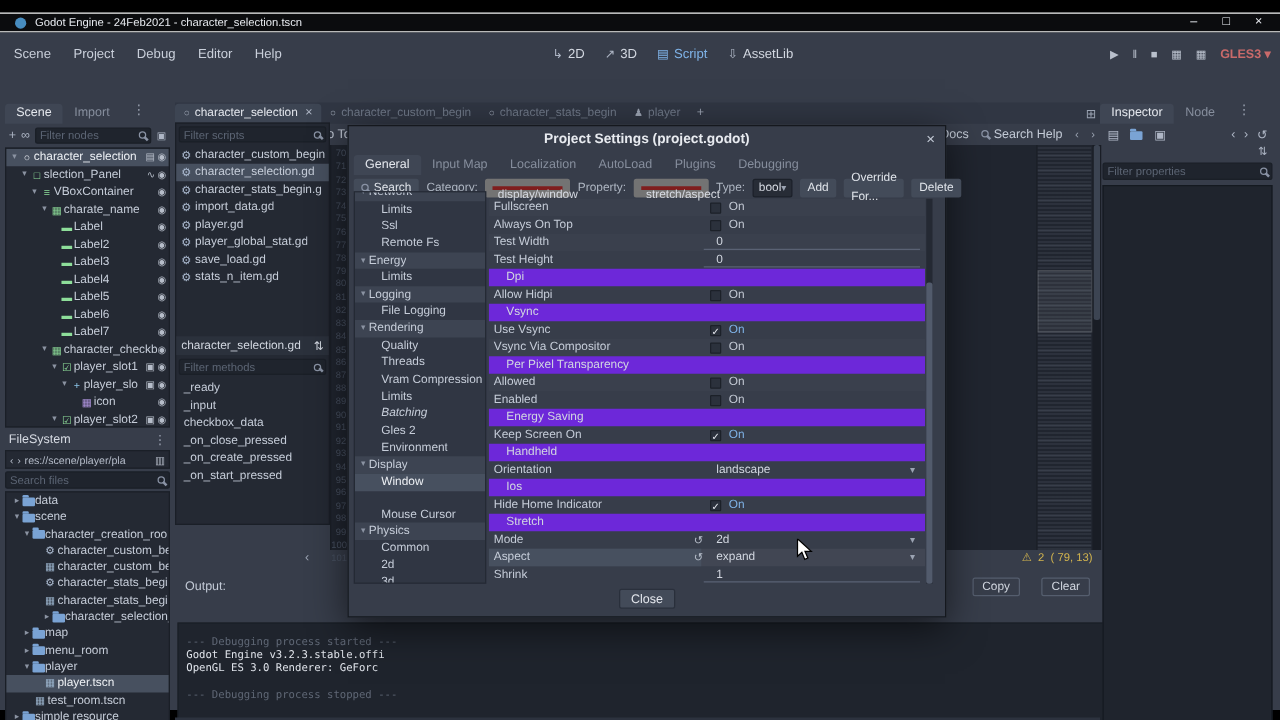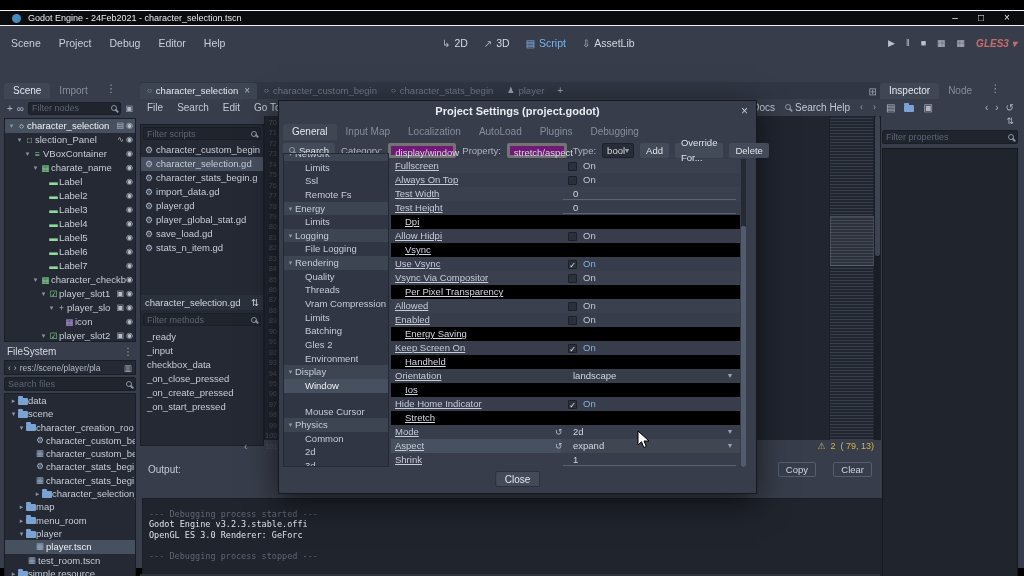--- a/index.html
+++ b/index.html
@@ -23,21 +23,21 @@
 
   
   .menu-item{display:inline-block;padding:0 9px;height:22px;line-height:22px;color:#c9cfda;font-size:10.5px;}
   #mb-menus{left:2px;top:6px;height:22px;}
   #mb-ws{left:442px;top:6px;height:22px;display:flex;gap:16px;align-items:center;}
   .ws-item{display:flex;gap:4px;align-items:center;color:#d3d8e1;font-size:10.5px;}
   .ws-item .wicon{color:#aeb6c5;font-size:10px;}
   .ws-item.active{color:var(--accent);}
   .ws-item.active .wicon{color:var(--accent);}
   #mb-play{left:888px;top:6px;height:22px;display:flex;gap:11px;align-items:center;color:#b9c0cc;font-size:9px;}
-  #renderer{color:#c96a6a;font-size:10px;font-weight:bold;font-style:italic;}
+  #renderer{color:#c96a6a;font-size:10px;font-weight:bold;}
 
   
   .searchbox{background:var(--darker);border:1px solid var(--line);border-radius:2px;display:flex;align-items:center;gap:3px;padding:0 3px;}
   .searchbox input{background:transparent;border:none;outline:none;color:var(--txt);font-size:9px;width:100%;}
   .searchbox input::placeholder{color:#5c6574;}
   .mag{width:6px;height:6px;border:1px solid #8a93a5;border-radius:50%;position:relative;flex:none;display:inline-block;}
   .mag::after{content:"";position:absolute;width:4px;height:1.5px;background:#8a93a5;transform:rotate(45deg);right:-3px;bottom:-1px;}
   .fold{width:10px;height:7px;background:#7aa3d4;border-radius:1px;position:relative;display:inline-block;flex:none;margin-top:1px;}
   .fold::before{content:"";position:absolute;top:-2px;left:0;width:5px;height:2px;background:#7aa3d4;border-radius:1px 1px 0 0;}
   .dots{color:#9aa2b1;}
@@ -74,21 +74,21 @@
   .stab .cicon{font-size:8px;color:#9ba3b2;}
   .stab.active{background:#3d4553;color:#e4e7ed;border-radius:3px 3px 0 0;}
   .stab .x{color:#aeb6c5;font-size:10px;margin-left:2px;}
   #tab-add{color:#9ba3b2;padding:0 6px;height:16px;line-height:16px;}
   #expand-btn{position:absolute;right:3px;bottom:2px;color:#9ba3b2;font-size:10px;}
   #script-menus{left:140px;top:73px;width:740px;height:16px;display:flex;align-items:center;}
   .smenu{padding:0 7px;color:#c3cad6;font-size:10px;}
   #sm-right{position:absolute;right:4px;top:0;height:16px;display:flex;align-items:center;gap:10px;color:#c3cad6;font-size:10px;}
   #sm-right .gly{color:#9ba3b2;font-size:9px;}
 
-  #scripts-panel{left:140px;top:98px;width:124px;height:322px;background:var(--dark);border:1px solid var(--line);}
+  #scripts-panel{left:140px;top:72px;width:124px;height:322px;background:var(--dark);border:1px solid var(--line);}
   #filter-scripts{position:absolute;left:2px;top:2px;width:118px;height:13px;}
   #scripts-list{position:absolute;left:0;top:18px;width:122px;}
   .srow{height:14px;line-height:14px;display:flex;gap:3px;align-items:center;padding-left:4px;white-space:nowrap;overflow:hidden;font-size:9.5px;color:#c6cdd9;}
   .srow .gear{color:#aebdd3;font-size:9px;flex:none;}
   .srow.sel{background:var(--hl);}
   #script-name-row{position:absolute;left:0;top:170px;width:122px;height:15px;background:#2b313c;display:flex;align-items:center;justify-content:space-between;padding:0 4px;font-size:9.5px;color:#d2d7e0;white-space:nowrap;overflow:hidden;}
   #filter-methods{position:absolute;left:2px;top:188px;width:118px;height:13px;}
   #methods-list{position:absolute;left:0;top:205px;width:122px;}
   .mrow{height:14px;line-height:14px;padding-left:6px;font-size:9.5px;color:#c6cdd9;white-space:nowrap;overflow:hidden;}
 
@@ -126,34 +126,34 @@
   #insp-content{left:2px;top:66px;width:136px;height:446px;background:var(--darker);border:1px solid #141920;}
 
   
   #dialog{left:278px;top:100px;width:479px;height:394px;background:var(--base);border:1px solid #15181e;box-shadow:0 8px 30px rgba(0,0,0,.6);}
   #dlg-title{position:absolute;left:0;top:4px;width:100%;text-align:center;font-weight:bold;font-size:11px;color:#e8ebf0;}
   #dlg-x{position:absolute;right:8px;top:3px;color:#c3cad6;font-size:12px;}
   #dlg-tabs{position:absolute;left:4px;top:22px;height:17px;display:flex;align-items:flex-end;}
   #dlg-toolbar{position:absolute;left:4px;top:40px;width:471px;height:18px;display:flex;align-items:center;gap:6px;font-size:9.5px;}
   .dbtn{background:var(--btn);border-radius:2px;padding:0 6px;height:15px;line-height:15px;color:#e0e4ea;display:flex;align-items:center;gap:4px;}
   .dlabel{color:#aeb6c2;}
-  .dinput{background:#701a75;border:3px solid #737373;border-radius:2px;height:15px;line-height:13px;padding:0 4px;color:#d6dae2;}
+  .dinput{background:#7f1d1d;border:6px solid #737373;border-radius:2px;height:15px;line-height:13px;padding:0 4px;color:#d6dae2;}
   .dselect{background:#272c36;border:1px solid #1c212a;border-radius:2px;height:15px;line-height:13px;padding:0 4px;color:#d6dae2;display:flex;align-items:center;justify-content:space-between;}
 
   #dlg-tree{position:absolute;left:4px;top:52px;width:106px;height:314px;background:var(--base2);border:1px solid #242a34;overflow:hidden;}
   .dtrow{height:13.65px;line-height:13.65px;display:flex;align-items:center;white-space:nowrap;overflow:hidden;font-size:9.5px;color:#c6cdd9;}
   .dtrow .arr{width:9px;flex:none;font-size:7px;color:#8b93a2;text-align:center;}
   .dtrow.cat{background:#3d4452;}
   .dtrow.sel{background:var(--hl);color:#eef1f5;}
 
   #dlg-props{position:absolute;left:112px;top:58px;width:349px;height:308px;overflow:hidden;}
   .prow{height:14px;line-height:14px;position:relative;font-size:9.5px;}
   .prow:nth-child(odd){background:rgba(255,255,255,.02);}
-  .prow .pname{position:absolute;left:4px;color:#c6cdd9;white-space:nowrap;text-decoration:underline;}
-  .prow.section{background:#000000;}
+  .prow .pname{position:absolute;left:4px;color:#c6cdd9;white-space:nowrap;}
+  .prow.section{background:#6d28d9;}
   .prow.section .pname{left:14px;color:#d2d7e0;}
   .prow .pname.hl{background:var(--hl);left:0;padding-left:4px;width:170px;}
   .chk{position:absolute;left:177px;top:2.5px;width:9px;height:9px;background:#2b313c;border:1px solid #1c2129;border-radius:1px;color:#e8ebf0;font-size:8px;line-height:9px;text-align:center;}
   .onlbl{position:absolute;left:192px;color:#c3c9d4;}
   .onlbl.on{color:var(--accent);}
   .spinval{position:absolute;left:182px;color:#d2d7e0;}
   .spinline{position:absolute;left:172px;right:4px;bottom:1px;height:1px;background:#5a6274;}
   .ddval{position:absolute;left:182px;color:#d2d7e0;}
   .ddarr{position:absolute;right:8px;color:#9ba3b2;font-size:8px;}
   .revert{position:absolute;left:164px;color:#b6bdc9;font-size:9px;}
@@ -714,21 +714,21 @@
           <span class="lbl" style="overflow: hidden;">Threads</span>
         </div>
         <div class="dtrow" style="padding-left: 12px;">
           <span class="arr"></span>
           <span class="lbl" style="overflow: hidden;">Vram Compression</span>
         </div>
         <div class="dtrow" style="padding-left: 12px;">
           <span class="arr"></span>
           <span class="lbl" style="overflow: hidden;">Limits</span>
         </div>
-        <div class="dtrow" style="padding-left: 12px;">
+        <div class="dtrow" style="padding-left: 12px; font-style: italic;">
           <span class="arr"></span>
           <span class="lbl" style="overflow: hidden;">Batching</span>
         </div>
         <div class="dtrow" style="padding-left: 12px;">
           <span class="arr"></span>
           <span class="lbl" style="overflow: hidden;">Gles 2</span>
         </div>
         <div class="dtrow" style="padding-left: 12px;">
           <span class="arr"></span>
           <span class="lbl" style="overflow: hidden;">Environment</span>

